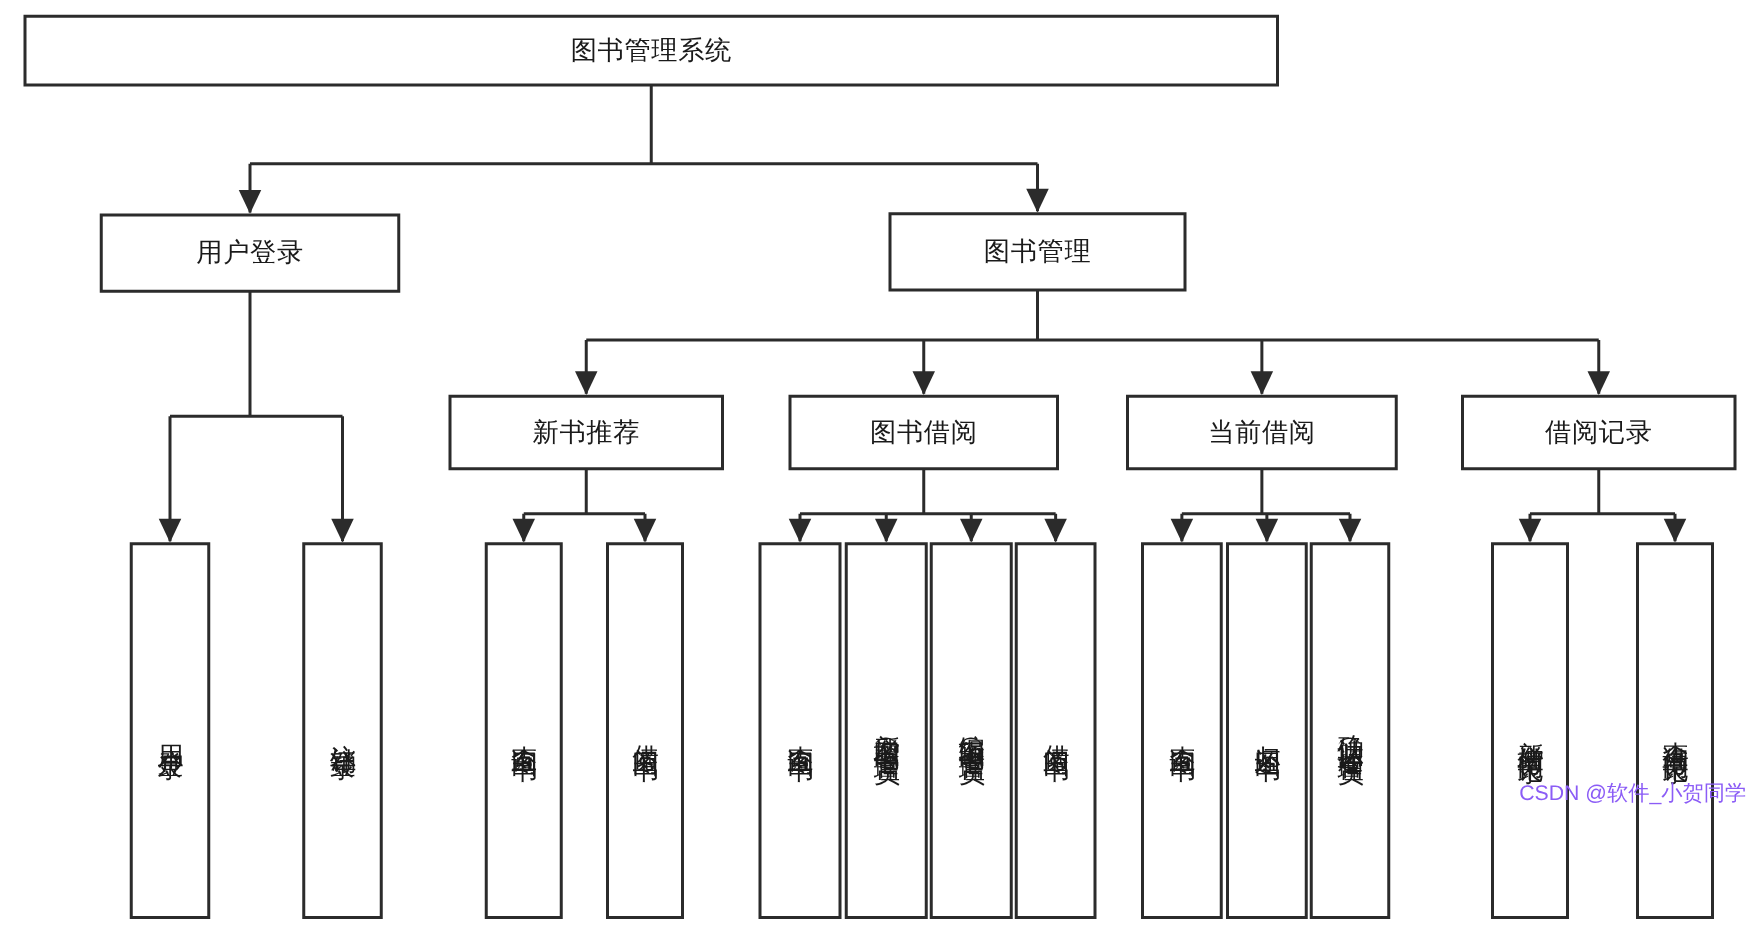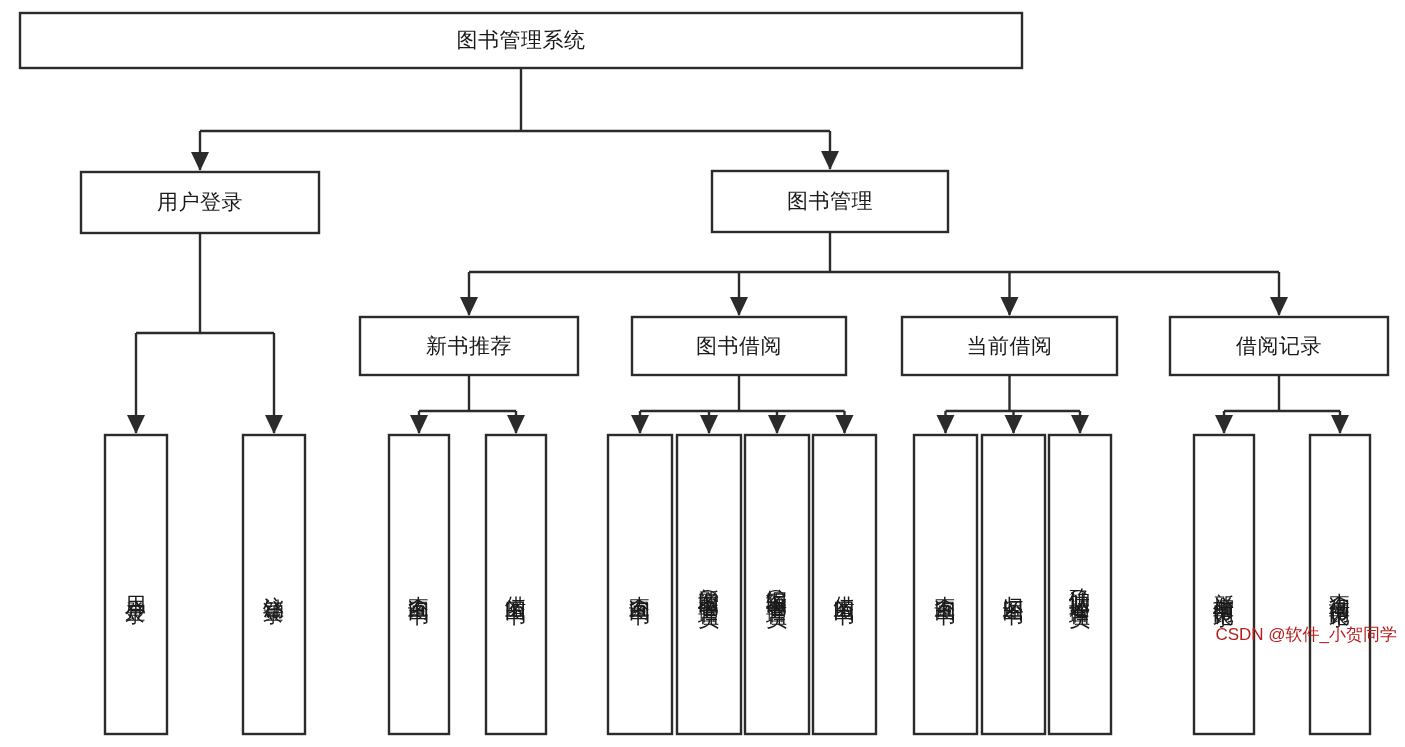--- a/index.html
+++ b/index.html
@@ -25,21 +25,21 @@
     font-size:21px;color:#1a1a1a;
     letter-spacing:3px;
     display:flex;align-items:center;justify-content:center;
     white-space:nowrap;
     line-height:1;
     pointer-events:none;
   }
   .watermark{
     position:absolute;right:8px;bottom:4px;
     font-family:"Liberation Sans","DejaVu Sans",sans-serif;
-    font-size:17px;color:#b91c1c;white-space:nowrap;
+    font-size:17px;color:#8b5cf6;white-space:nowrap;
   }
 </style>
 </head>
 <body>
 
 <div id="diagram-root">
   <svg class="canvas" viewBox="0 0 1405 747">
     <g id="edges-layer">
         <line x1="521" y1="68" x2="521" y2="131" class="edge"></line>
         <line x1="200" y1="131" x2="830" y2="131" class="edge"></line>

